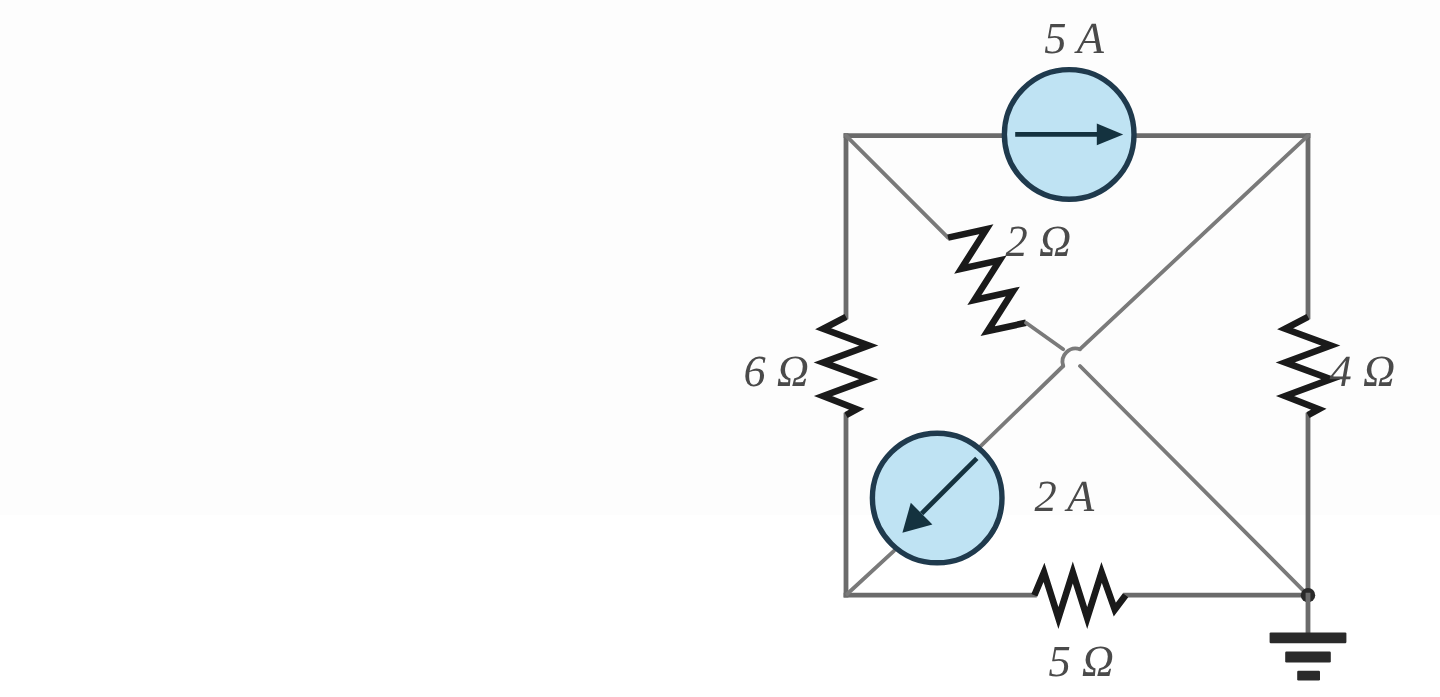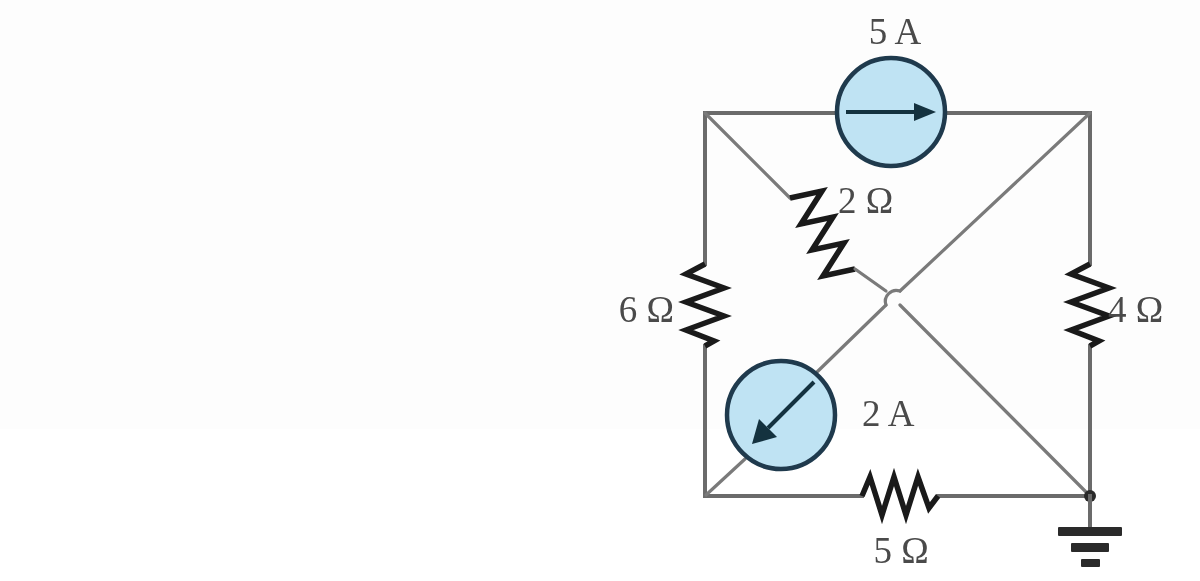--- a/index.html
+++ b/index.html
@@ -11,20 +11,21 @@
     width: 1200px;
     height: 581px;
     overflow: hidden;
     font-family: "Liberation Serif", serif;
   }
   #canvas {
     position: relative;
     width: 1200px;
     height: 429px;
     background: #fdfdfd;
+    font-style: italic;
   }
   svg#circuit {
     position: absolute;
     left: 0;
     top: 0;
     width: 1200px;
     height: 581px;
   }
   .wire {
     stroke: #6b6b6b;

